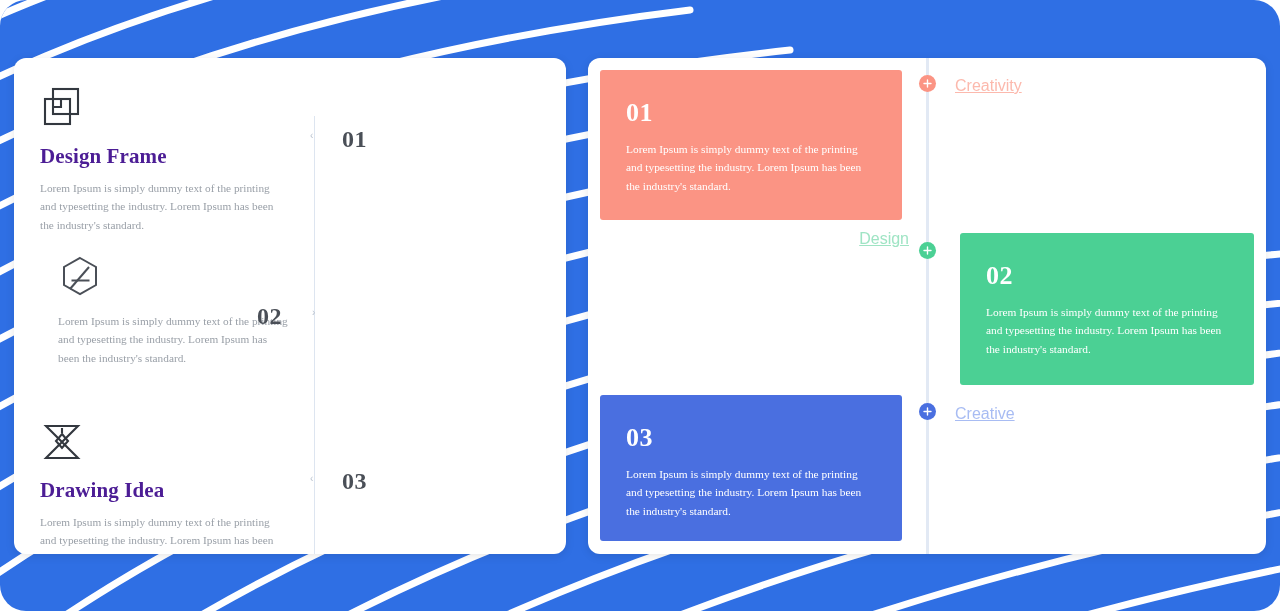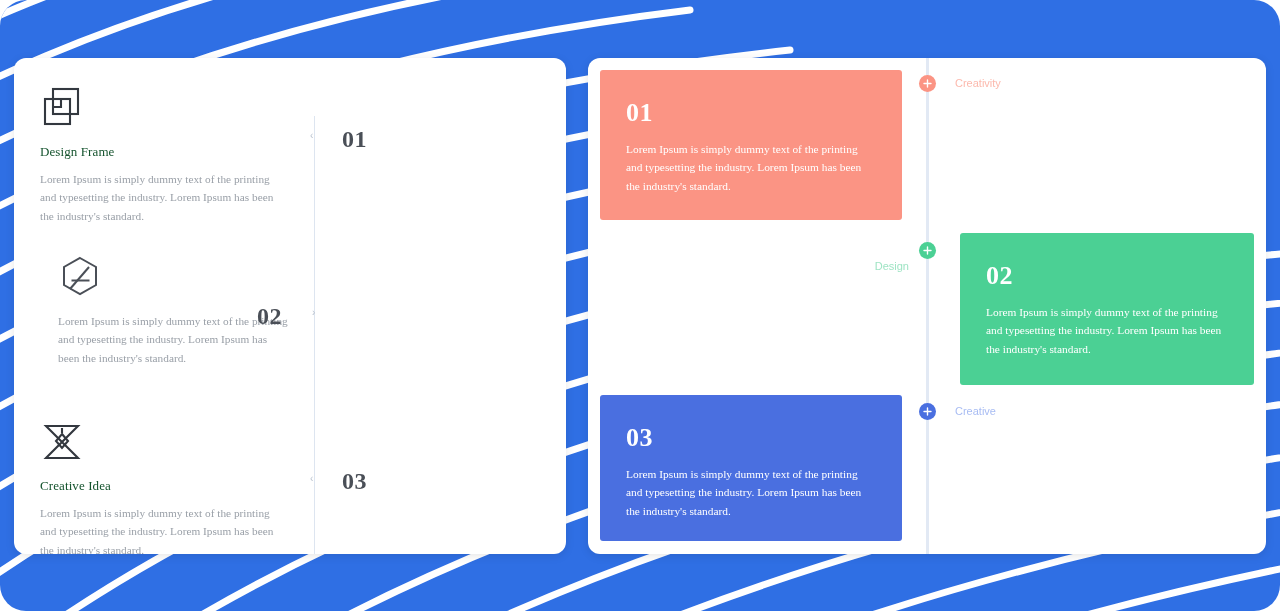--- a/index.html
+++ b/index.html
@@ -41,23 +41,23 @@
                  background: #dde5f0; }
 
   .feature { position: absolute; width: 248px; }
   #feature-design-frame { left: 26px; top: 28px; }
   #feature-creative-idea{ left: 26px; top: 362px; }
   #feature-art-design   { left: 44px; top: 196px; width: 230px; }
 
   .feature-icon { width: 44px; height: 44px; margin-bottom: 14px; display: block; }
 
   .feature-title {
-    font-size: 13px;
-    font-weight: normal;
-    color: #14532d;
+    font-size: 21px;
+    font-weight: bold;
+    color: #4c1d95;
     letter-spacing: 0.1px;
     margin-bottom: 10px;
     font-family: "Liberation Serif", "DejaVu Serif", serif;
   }
   .feature-desc {
     font-size: 11.3px;
     line-height: 1.62;
     color: #9aa0a8;
     font-family: "Liberation Serif", "DejaVu Serif", serif;
   }
@@ -123,26 +123,27 @@
     display: flex; align-items: center; justify-content: center;
     z-index: 3;
   }
   .r-node svg { display: block; }
   #r-node-01 { left: 331px; top: 17px;  background: #fb9484; }
   #r-node-02 { left: 331px; top: 184px; background: #4bd094; }
   #r-node-03 { left: 331px; top: 345px; background: #4a6fe0; }
 
   .r-label {
     position: absolute;
-    font-size: 11px;
+    font-size: 16px;
     font-family: "Liberation Sans", "DejaVu Sans", sans-serif;
     white-space: nowrap;
+    text-decoration: underline;
   }
   #r-label-01 { left: 367px; top: 19px;  color: #fcb9ad; }
-  #r-label-02 { left: 261px; top: 202px; color: #9fe4c4; width: 60px; text-align: right; }
+  #r-label-02 { left: 261px; top: 172px; color: #9fe4c4; width: 60px; text-align: right; }
   #r-label-03 { left: 367px; top: 347px; color: #a8bcf3; }
 </style>
 </head>
 <body>
 
 <div id="bg-root">
 
   <svg id="bg-stripes" viewBox="0 0 1280 611" preserveAspectRatio="none" aria-hidden="true">
     <g fill="none" stroke="#ffffff" stroke-width="7" stroke-linecap="round">
       <path d="M -340 240 C -140 40, 140 -60, 460 -110"></path>
@@ -188,21 +189,21 @@
       </svg>
       <div class="feature-desc">Lorem Ipsum is simply dummy text of the printing and typesetting the industry. Lorem Ipsum has been the industry's standard.</div>
     </div>
 
     <div class="feature" id="feature-creative-idea">
       <svg class="feature-icon" viewBox="0 0 44 44" fill="none" stroke="#33383f" stroke-width="2.1">
         <path d="M6 6 L38 6 L6 38 L38 38 Z"></path>
         <path d="M22 14 L28 21 L22 28 L16 21 Z"></path>
         <path d="M22 8 L22 13"></path>
       </svg>
-      <div class="feature-title">Creative Idea</div>
+      <div class="feature-title">Drawing Idea</div>
       <div class="feature-desc">Lorem Ipsum is simply dummy text of the printing and typesetting the industry. Lorem Ipsum has been the industry's standard.</div>
     </div>
 
     <div class="step-num" id="step-num-01">01</div>
     <div class="step-num" id="step-num-02">02</div>
     <div class="step-num" id="step-num-03">03</div>
 
     <div class="tick" id="tick-01">‹</div>
     <div class="tick" id="tick-02">›</div>
     <div class="tick" id="tick-03">‹</div>

